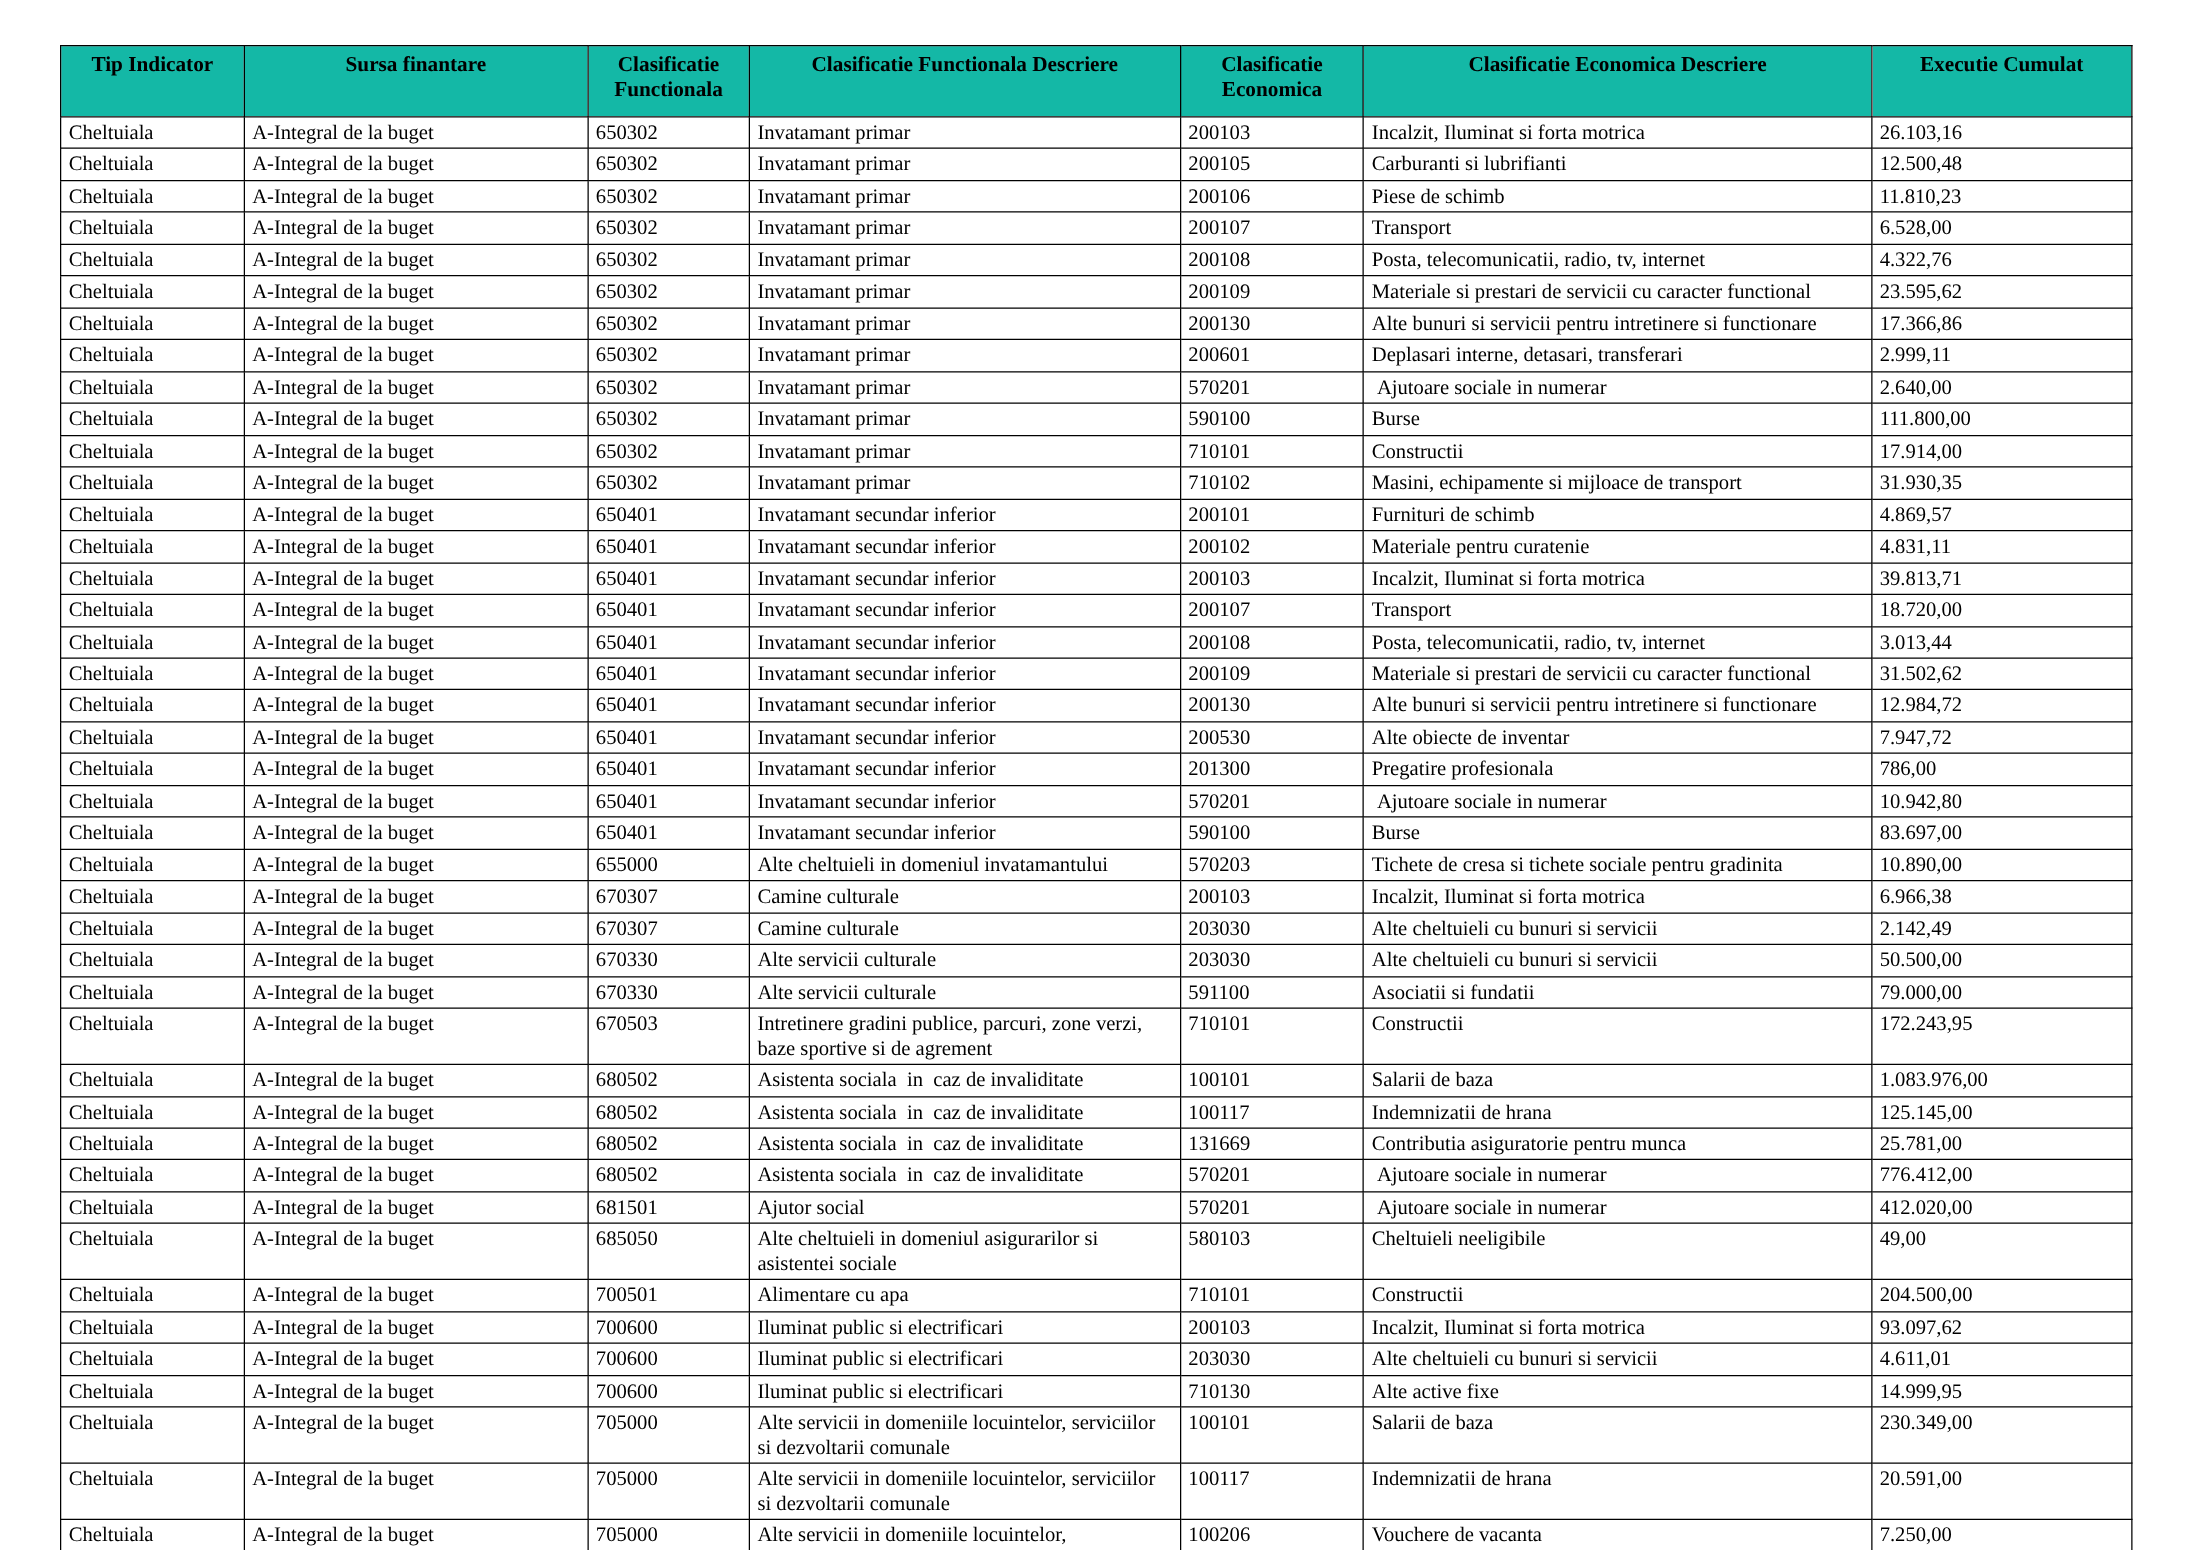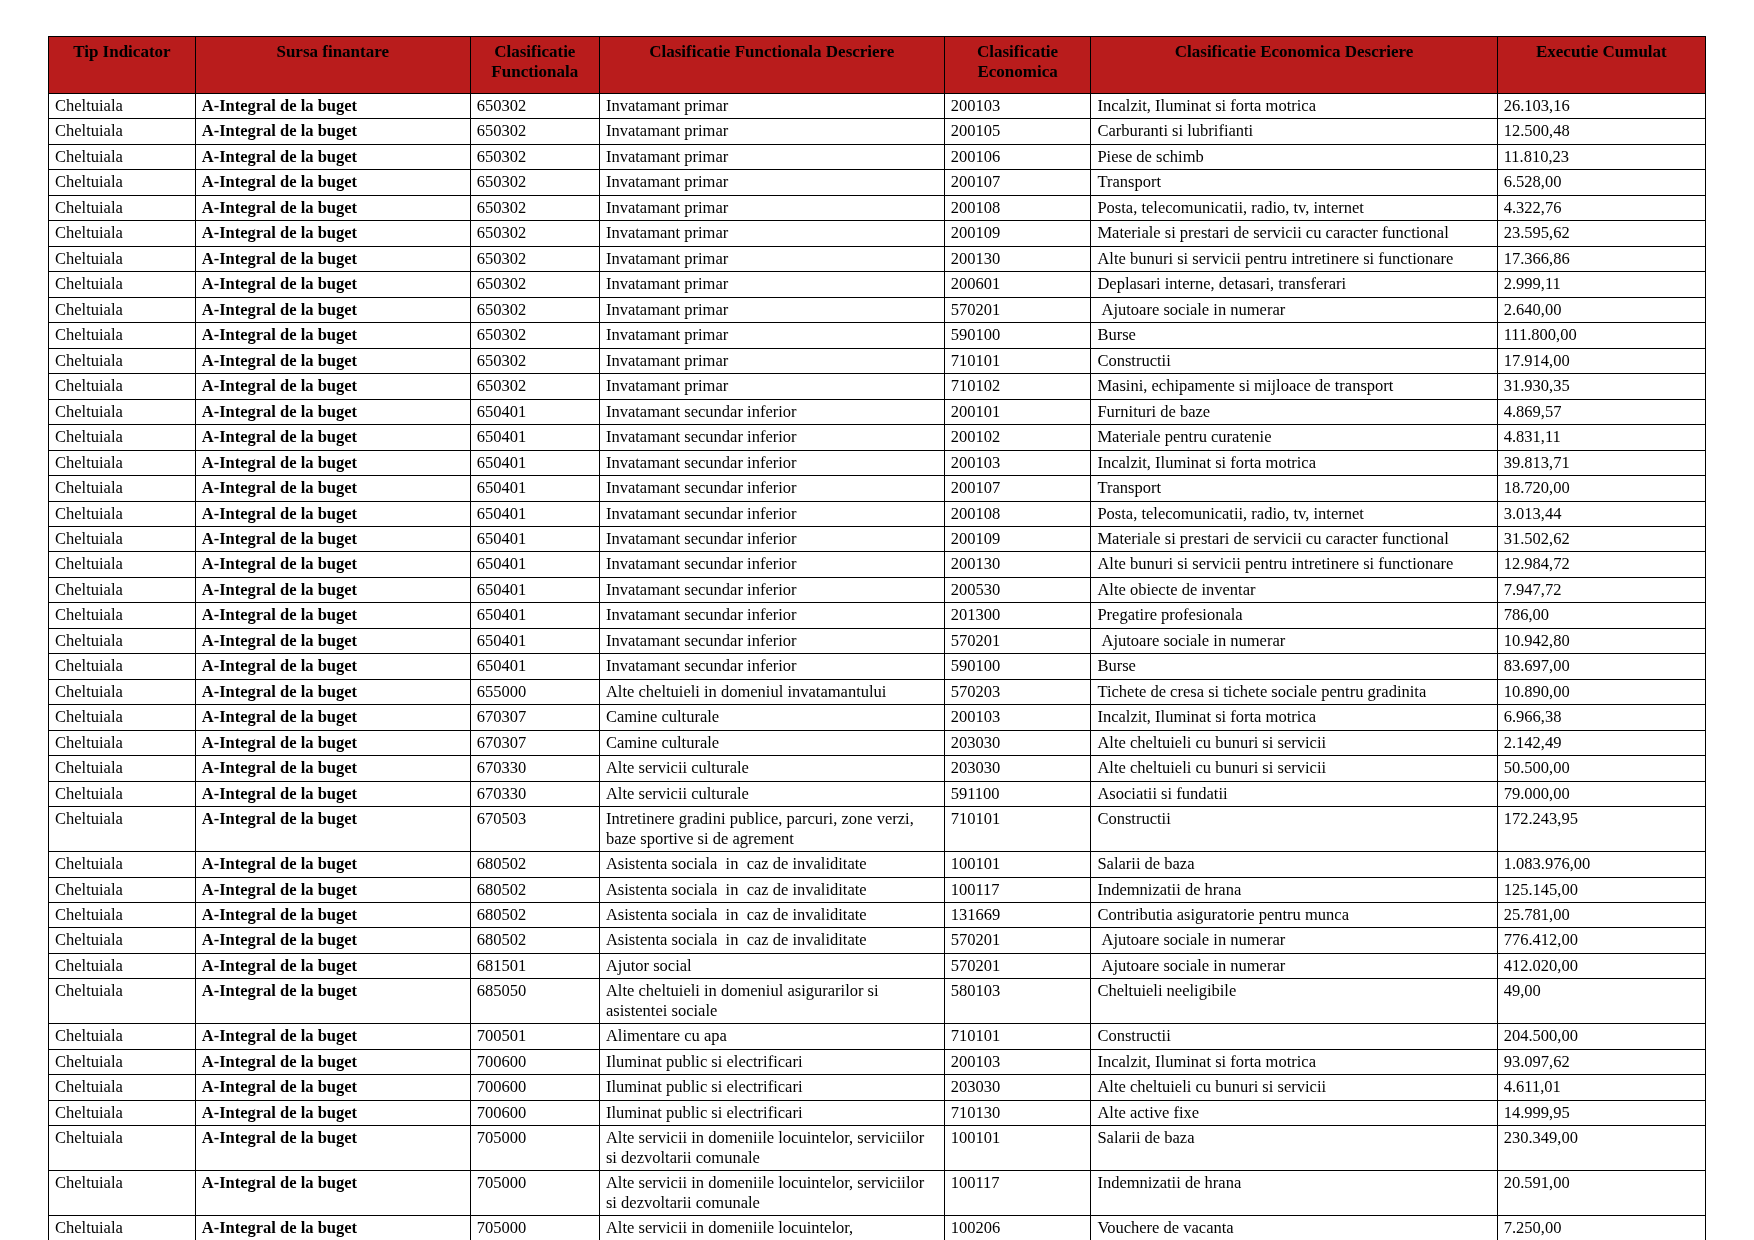--- a/index.html
+++ b/index.html
@@ -29,31 +29,31 @@
     line-height: 1.18;
   }
   table.report th,
   table.report td {
     border: 1.5px solid #000000;
     padding: 2px 6px 3px 6px;
     vertical-align: top;
     overflow: hidden;
   }
   table.report thead th {
-    background: #b91c1c;
+    background: #14b8a6;
     text-align: center;
     font-weight: bold;
     font-size: 17px;
     padding-top: 5px;
     padding-bottom: 5px;
     height: 46px;
     vertical-align: top;
   }
   td.c-tip      { width: 130px; }
-  td.c-sursa    { width: 255px; font-weight: bold; }
+  td.c-sursa    { width: 255px; }
   td.c-cf       { width: 113px; }
   td.c-cfd      { width: 323px; }
   td.c-ce       { width: 130px; margin-left: 40px; }
   td.c-ced      { width: 383px; }
   td.c-exec     { width: 190px; }
   th.h-tip      { width: 130px; }
   th.h-sursa    { width: 255px; margin-top: 20px; }
   th.h-cf       { width: 113px; }
   th.h-cfd      { width: 323px; }
   th.h-ce       { width: 130px; }
@@ -186,21 +186,21 @@
           <td class="c-ce ws">710102</td>
           <td class="c-ced ws">Masini, echipamente si mijloace de transport</td>
           <td class="c-exec ws">31.930,35</td>
         </tr>
         <tr>
           <td class="c-tip ws">Cheltuiala</td>
           <td class="c-sursa ws">A-Integral de la buget</td>
           <td class="c-cf ws">650401</td>
           <td class="c-cfd ws">Invatamant secundar inferior</td>
           <td class="c-ce ws">200101</td>
-          <td class="c-ced ws">Furnituri de baze</td>
+          <td class="c-ced ws">Furnituri de schimb</td>
           <td class="c-exec ws">4.869,57</td>
         </tr>
         <tr>
           <td class="c-tip ws">Cheltuiala</td>
           <td class="c-sursa ws">A-Integral de la buget</td>
           <td class="c-cf ws">650401</td>
           <td class="c-cfd ws">Invatamant secundar inferior</td>
           <td class="c-ce ws">200102</td>
           <td class="c-ced ws">Materiale pentru curatenie</td>
           <td class="c-exec ws">4.831,11</td>

